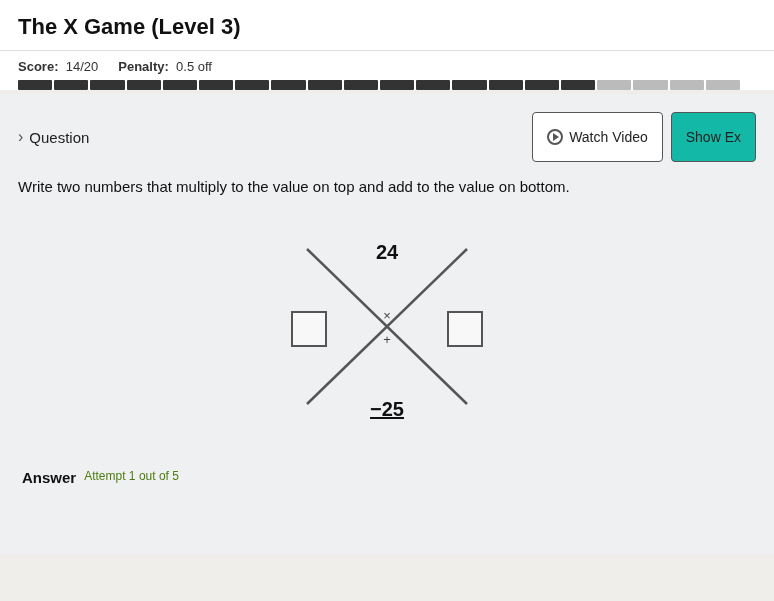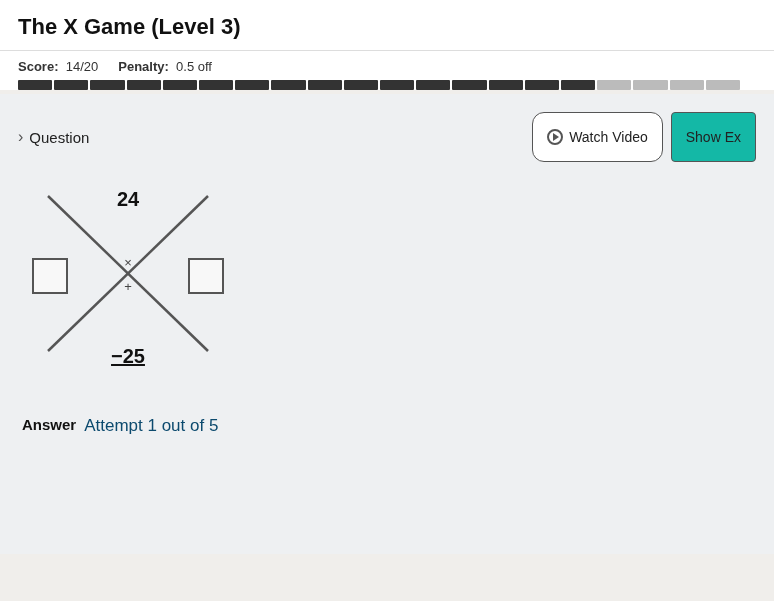--- a/index.html
+++ b/index.html
@@ -77,21 +77,21 @@
       color: #555;
       margin-right: 2px;
     }
     .btn-group {
       display: flex;
       gap: 8px;
     }
     .btn-watch {
       border: 1.5px solid #555;
       background: #fff;
-      border-radius: 12px;
+      border-radius: 4px;
       padding: 6px 14px;
       font-size: 14px;
       cursor: pointer;
       color: #222;
       display: flex;
       align-items: center;
       gap: 6px;
     }
     .btn-watch .watch-icon {
       width: 16px;
@@ -122,21 +122,21 @@
       color: #222;
     }
     .question-text {
       font-size: 15px;
       color: #111;
       margin-bottom: 30px;
       line-height: 1.5;
     }
     .diagram-area {
       display: flex;
-      justify-content: flex-start;
+      justify-content: center;
       align-items: center;
       margin-bottom: 30px;
       position: relative;
     }
     .x-diagram {
       position: relative;
       width: 220px;
       height: 200px;
     }
     .x-svg {
@@ -205,22 +205,22 @@
       display: flex;
       gap: 8px;
       padding: 10px 4px 0 4px;
     }
     .answer-label {
       font-size: 15px;
       font-weight: bold;
       color: #111;
     }
     .attempt-label {
-      font-size: 17px;
-      color: #0c4a6e;
+      font-size: 12px;
+      color: #4d7c0f;
     }
   </style>
 </head>
 <body>
 
 <div class="outer-container">
 
   <div class="title-bar">
     <span class="title-text">The X Game (Level 3)</span>
   </div>
@@ -268,20 +268,21 @@
         <button class="btn-watch">
           <span class="watch-icon"></span>
           <span>Watch Video</span>
         </button>
         <button class="btn-show">
           <span>Show Ex</span>
         </button>
       </div>
     </div>
 
+    <div class="question-text">Write two numbers that multiply to the value on top and add to the value on bottom.</div>
 
     <div class="diagram-area">
       <div class="x-diagram">
 
         <svg class="x-svg" viewBox="0 0 220 200">
 
           <line x1="30" y1="20" x2="190" y2="175" stroke="#555" stroke-width="2.5"></line>
 
           <line x1="190" y1="20" x2="30" y2="175" stroke="#555" stroke-width="2.5"></line>
         </svg>

